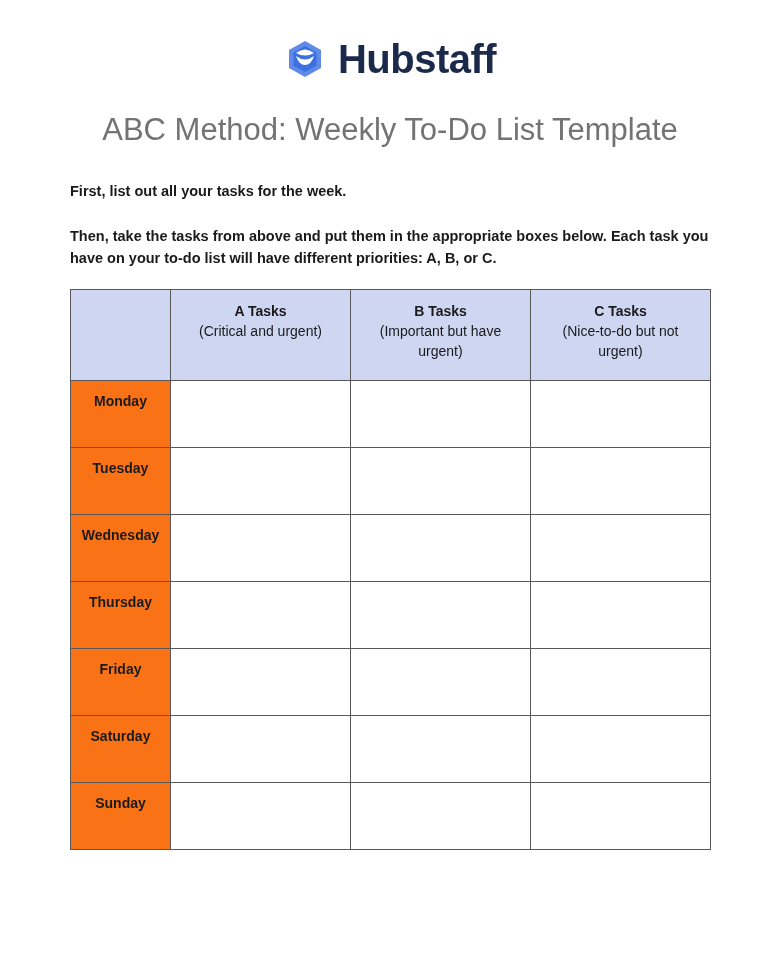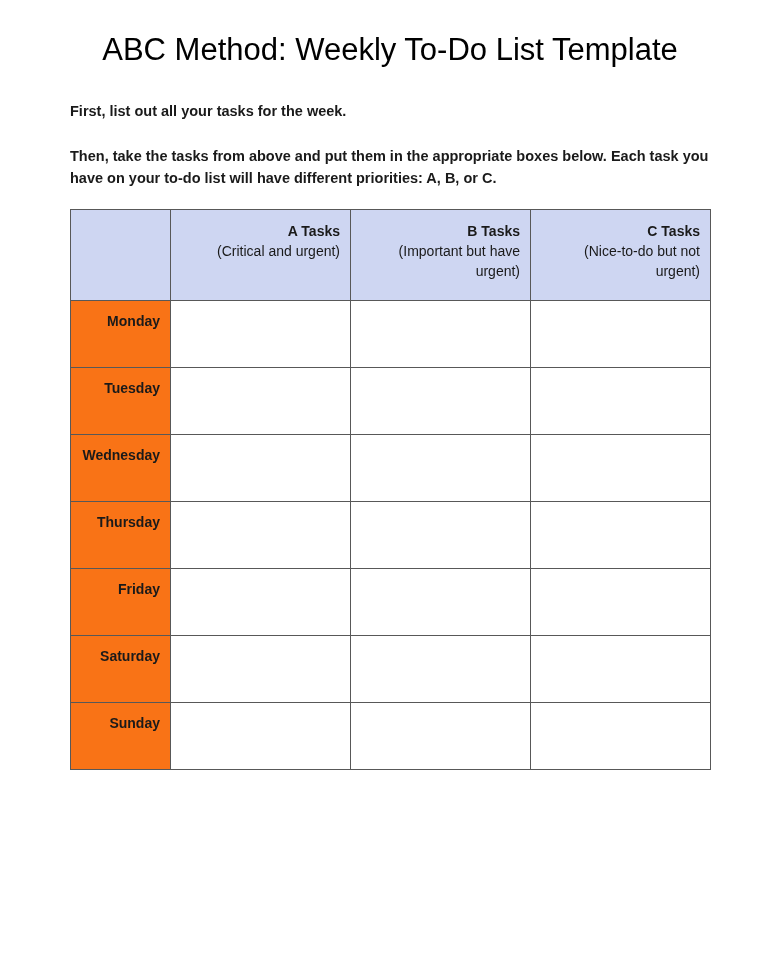--- a/index.html
+++ b/index.html
@@ -41,21 +41,21 @@
     line-height: 1;
   }
   
   .doc-title {
     margin: 26px auto 0;
     width: 600px;
     text-align: center;
     font-size: 31px;
     line-height: 1.55;
     font-weight: normal;
-    color: #000000;
+    color: #737373;
   }
   
   .content {
     width: 640px;
     margin: 0 auto;
     padding-top: 26px;
   }
   .para {
     font-size: 14.5px;
     line-height: 1.55;
@@ -99,21 +99,21 @@
   .bullets li {
     padding-left: 6px;
   }
   
   .grid-table {
     margin-top: 20px;
   }
   .grid-table td, .grid-table th {
     border: 1px solid #585858;
     vertical-align: top;
-    text-align: right;
+    text-align: center;
   }
   .grid-table th {
     background: #ced6f2;
     padding: 12px 10px 18px;
     font-size: 14px;
     font-weight: bold;
     line-height: 1.42;
   }
   .grid-table th .sub {
     font-weight: normal;
@@ -133,20 +133,31 @@
   }
   .corner-cell {
     background: #ced6f2;
   }
 </style>
 </head>
 <body>
 
 <div class="page">
 
+  <div class="logo-row">
+    <span class="logo-mark-wrap">
+      <svg class="logo-mark" viewBox="0 0 42 42" xmlns="http://www.w3.org/2000/svg" aria-hidden="true">
+        <path d="M21 3 L37 12 L37 30 L21 39 L5 30 L5 12 Z" fill="#5f8ae8"></path>
+        <path d="M21 8 L32.5 14.5 L32.5 27.5 L21 34 L9.5 27.5 L9.5 14.5 Z" fill="#3c6fe0"></path>
+        <path d="M12 18 q9 7 18 0 q-3 9 -9 9 q-6 0 -9 -9 z" fill="#ffffff"></path>
+        <path d="M12 15 q9 -7 18 0 q-9 5 -18 0 z" fill="#ffffff"></path>
+      </svg>
+    </span>
+    <span class="logo-text">Hubstaff</span>
+  </div>
 
   <h1 class="doc-title">ABC Method: Weekly To-Do List Template</h1>
 
   <div class="content">
 
     <p class="para">First, list out all your tasks for the week.</p>
 
 
     <p class="para second">Then, take the tasks from above and put them in the appropriate boxes below. Each task you have on your to-do list will have different priorities: A, B, or C.</p>
 

